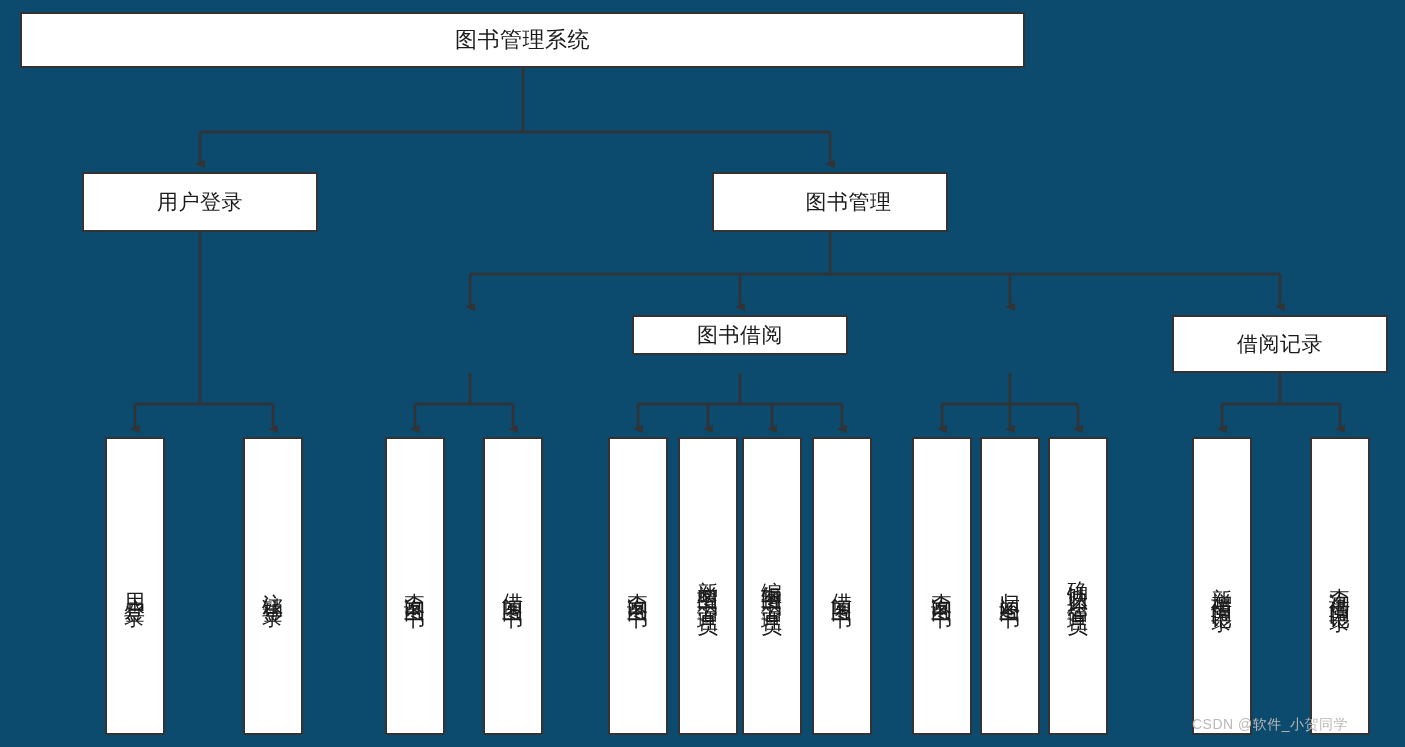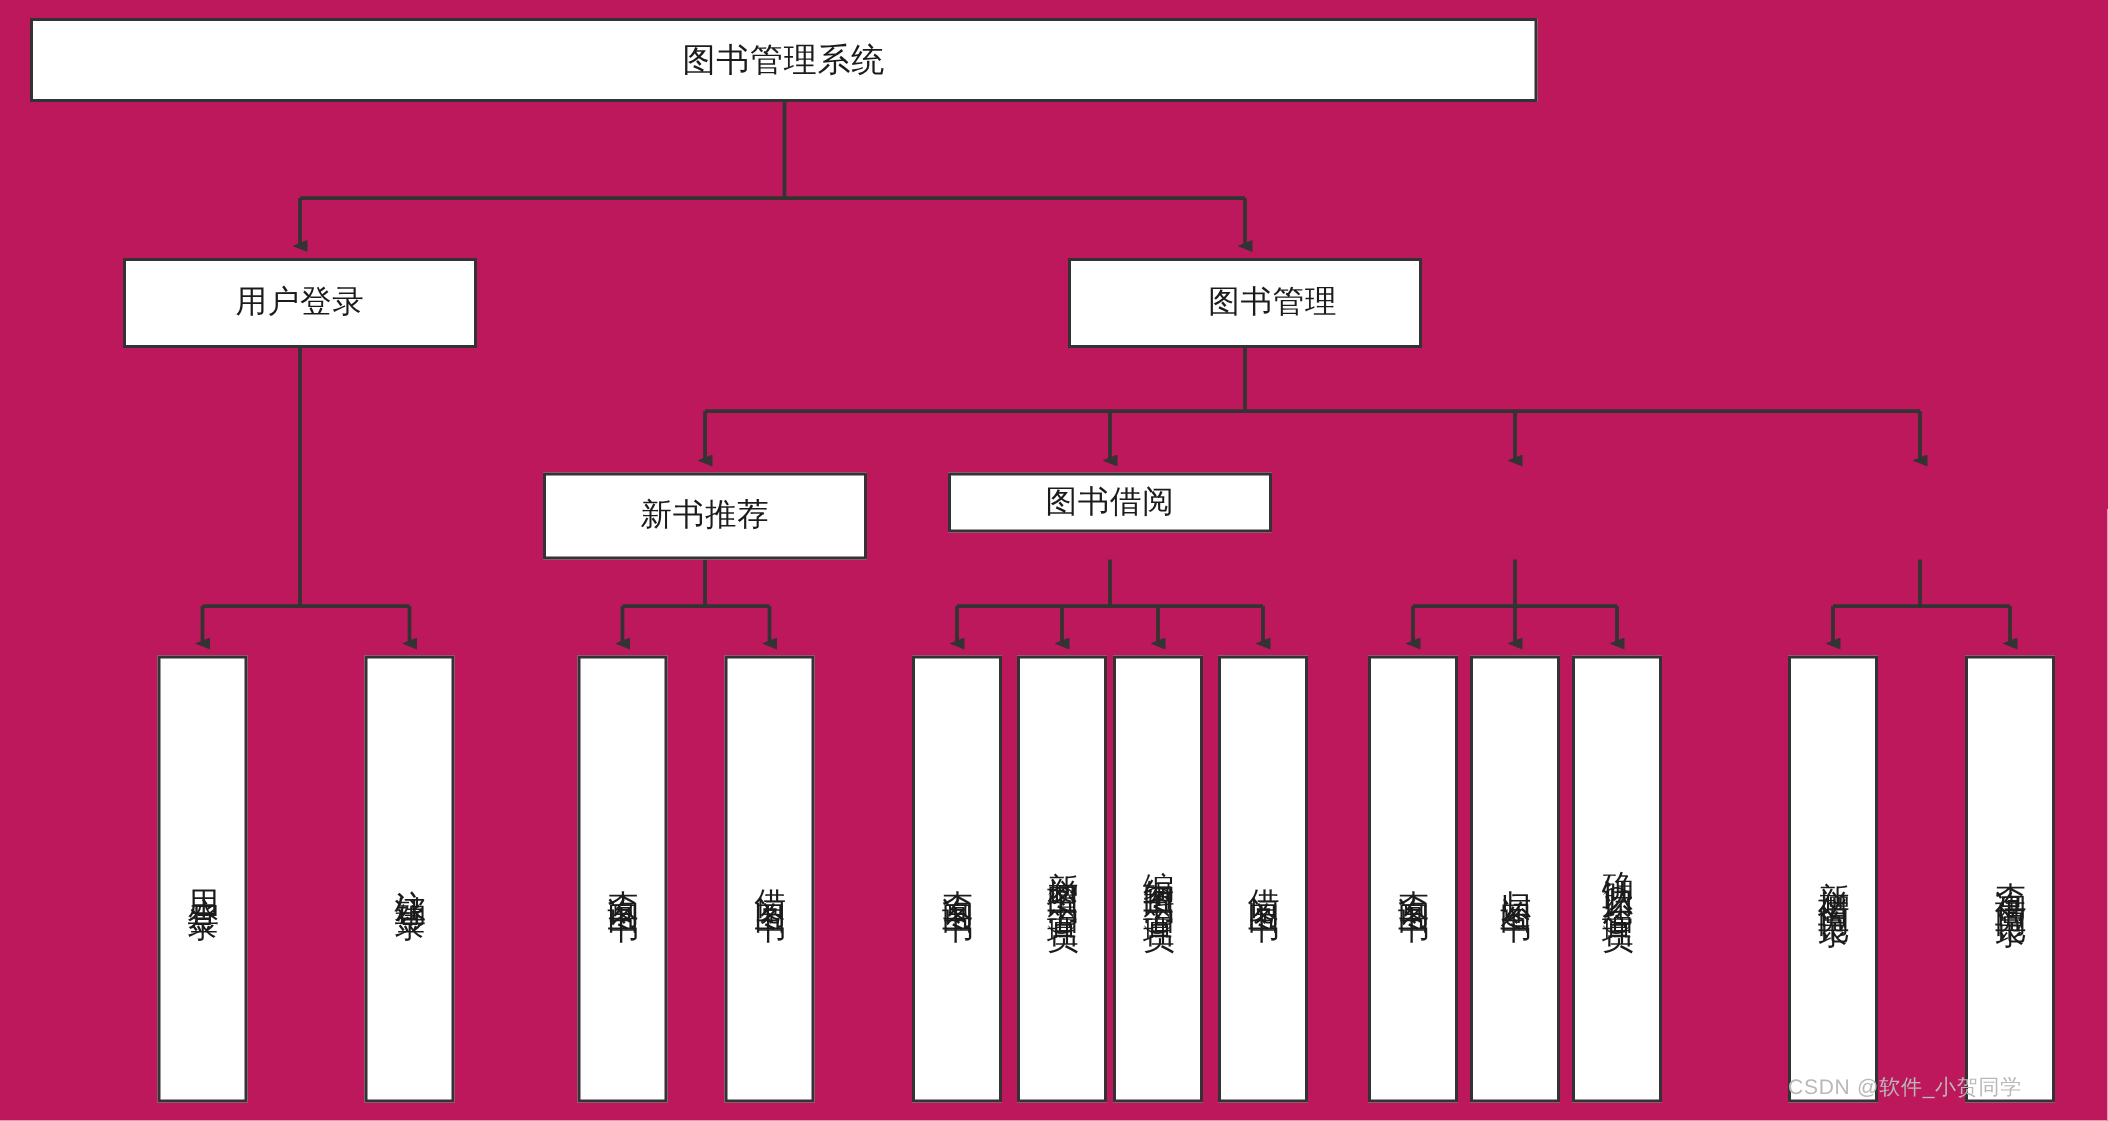--- a/index.html
+++ b/index.html
@@ -7,21 +7,21 @@
     padding: 0;
     background: #ffffff;
   }
   body {
     font-family: "Liberation Sans", "DejaVu Sans", sans-serif;
   }
   #canvas {
     position: relative;
     width: 1405px;
     height: 747px;
-    background: #be185d;
+    background: #0c4a6e;
     overflow: hidden;
   }
   svg#edges {
     position: absolute;
     left: 0;
     top: 0;
     width: 1405px;
     height: 747px;
     pointer-events: none;
   }
@@ -129,25 +129,25 @@
     <span class="lbl">图书管理系统</span>
   </div>
 
   <div class="node h" style="left:82px; top:172px; width:236px; height:60px;">
     <span class="lbl">用户登录</span>
   </div>
   <div class="node h" style="left:712px; top:172px; width:236px; height:60px;padding-left:37px;">
     <span class="lbl">图书管理</span>
   </div>
 
-  <div class="node h" style="left:362px; top:315px; width:216px; height:58px;">
-    <span class="lbl">新书推荐</span>
-  </div>
   <div class="node h" style="left:632px; top:315px; width:216px; height:40px;">
     <span class="lbl">图书借阅</span>
+  </div>
+  <div class="node h" style="left:1172px; top:315px; width:216px; height:58px;">
+    <span class="lbl">借阅记录</span>
   </div>
 
   <div class="node v" style="left:105px; top:437px; width:60px; height:298px;">
     <span class="lbl">用户登录</span>
   </div>
   <div class="node v" style="left:243px; top:437px; width:60px; height:298px;">
     <span class="lbl">注销登录</span>
   </div>
 
   <div class="node v" style="left:385px; top:437px; width:60px; height:298px;">

